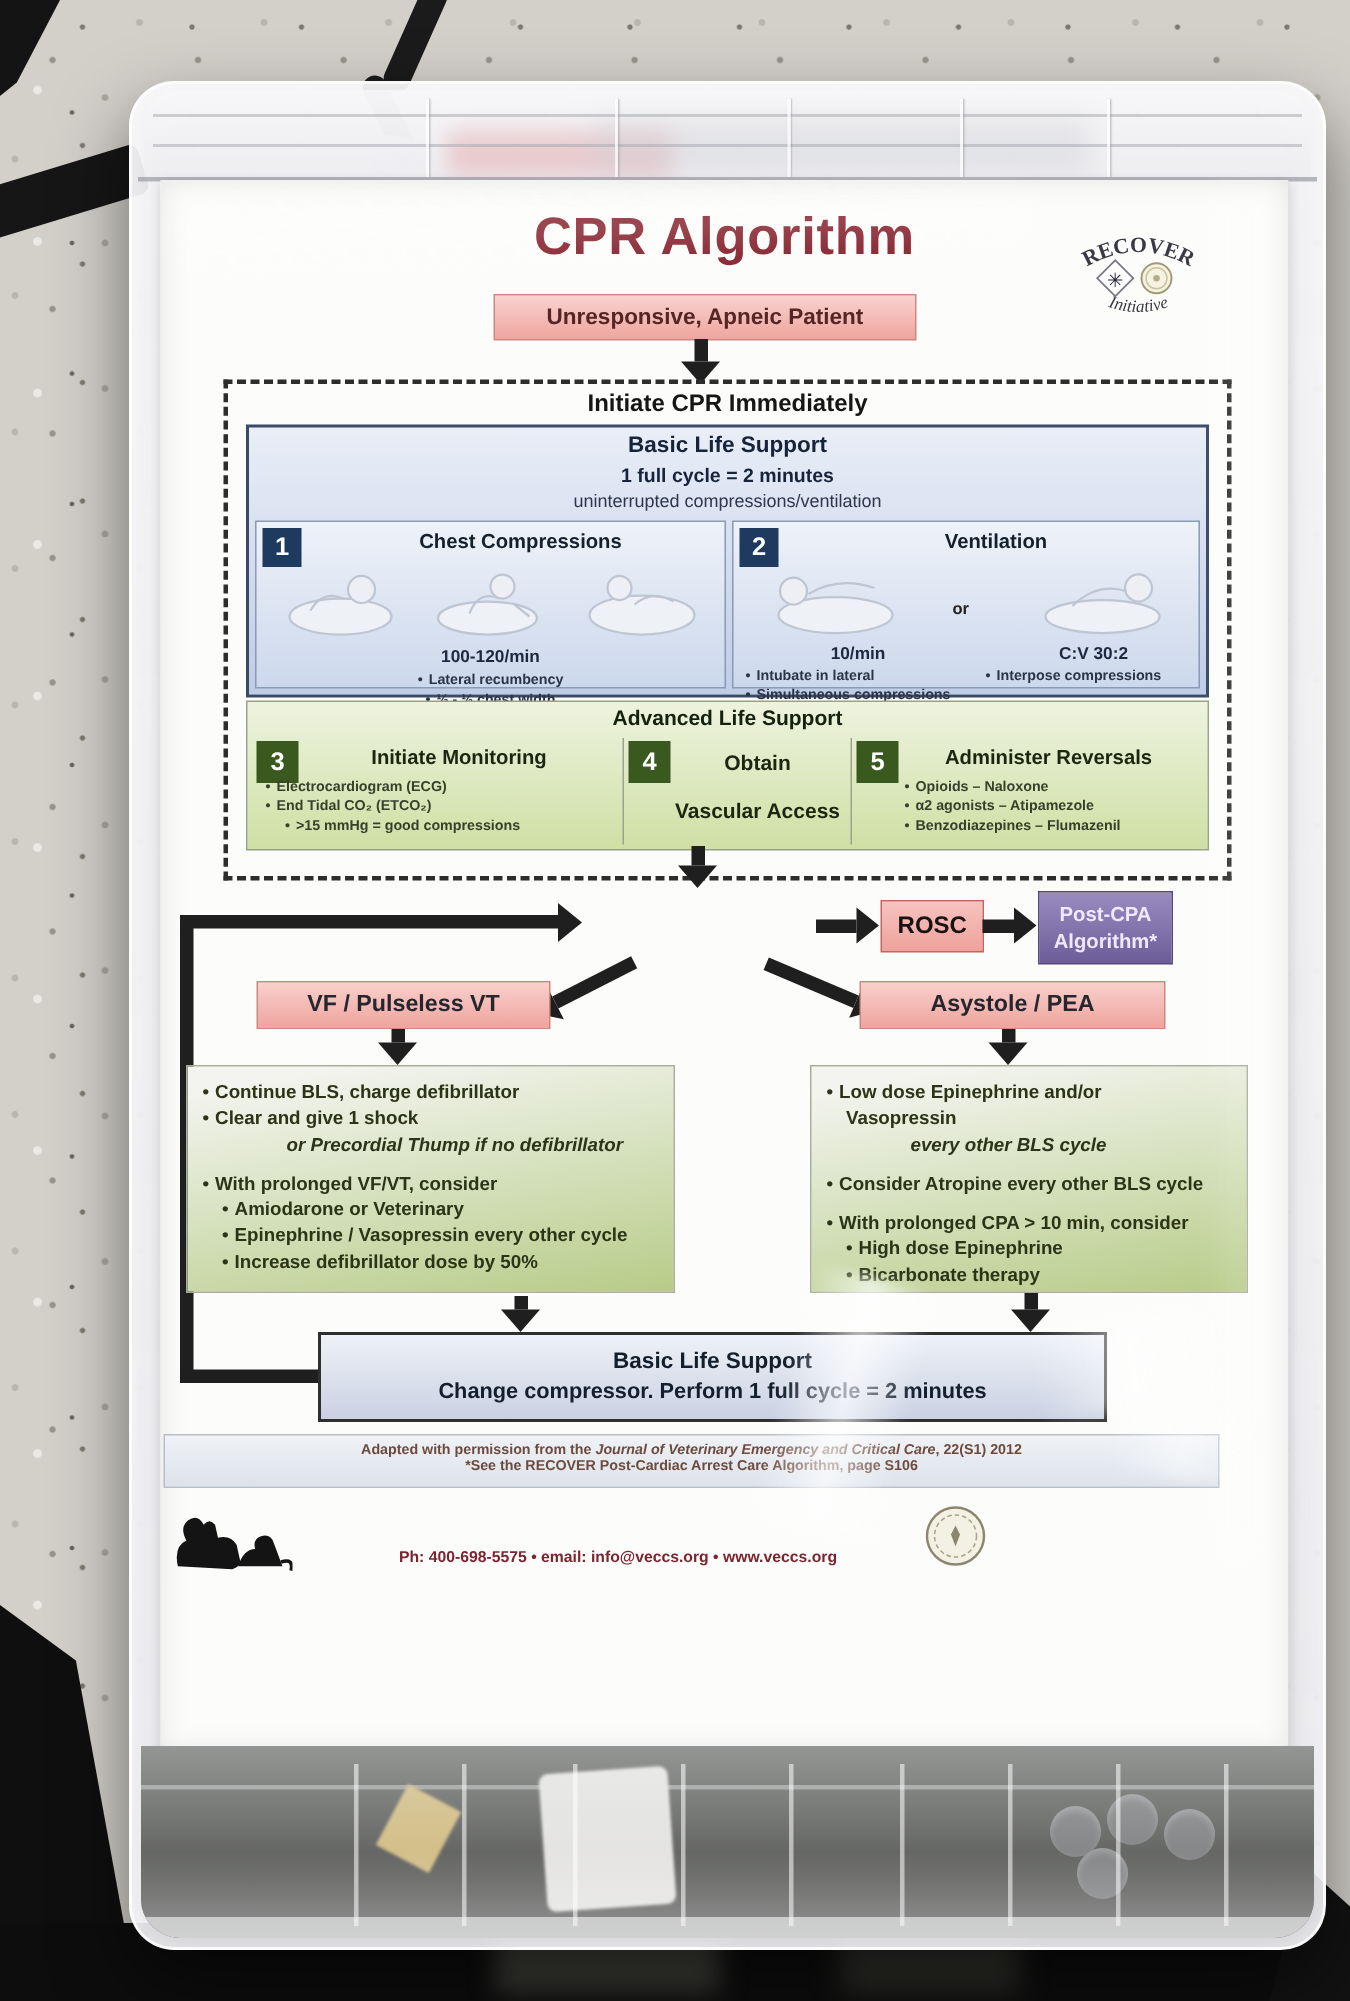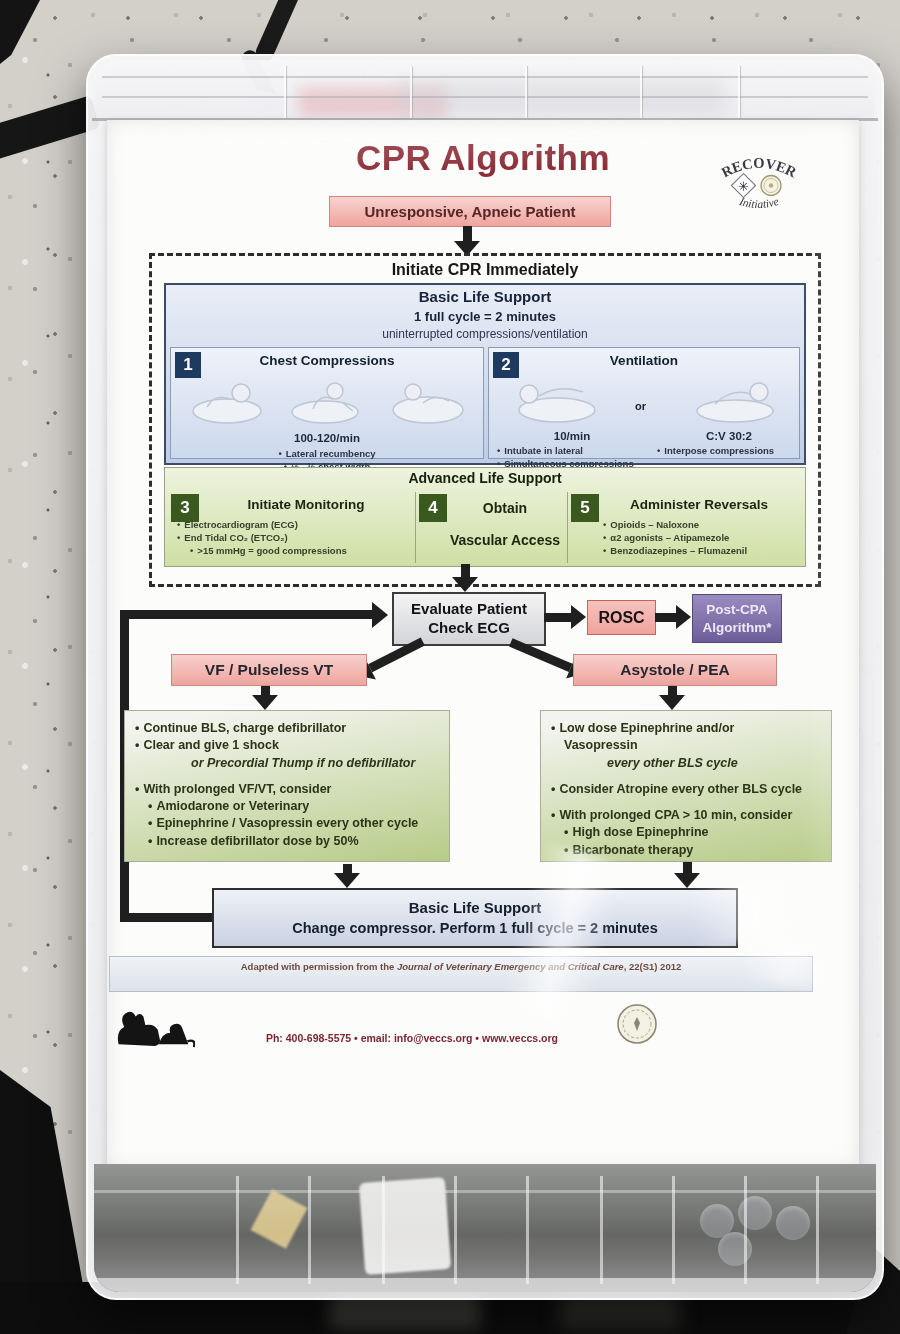--- a/index.html
+++ b/index.html
@@ -67,21 +67,21 @@
     background:linear-gradient(180deg,var(--bls_blue_light,#e9eef7),var(--bls_blue,#bfcce6));}
   .blst{position:absolute;width:100%;text-align:center;font-weight:bold;color:#17233a;}
   .bls1{top:3px;font-size:15px;}
   .bls2{top:24px;font-size:13px;}
   .bls3{top:42px;font-size:12px;font-weight:normal;color:#2c374d;}
   .panel{position:absolute;top:62px;bottom:4px;border:1px solid #8b9ab5;
     background:linear-gradient(180deg,#eef2f9,#ccd8ec);}
   .pL{left:4px;width:312px;} .pR{left:322px;right:4px;}
   .badge{position:absolute;left:4px;top:4px;width:26px;height:26px;background:var(--navy_badge,#1e3a5e);
     color:#fff;font-size:17px;font-weight:bold;display:flex;align-items:center;justify-content:center;}
-  .ptit{position:absolute;left:0;top:5px;width:100%;text-align:center;font-size:13.5px;font-weight:bold;color:#14202e;}
+  .ptit{position:absolute;left:0;top:5px;width:100%;text-align:center;font-size:13.5px;font-weight:bold;color:#14202e;padding-left:20px;}
   .illrow{position:absolute;left:6px;right:6px;top:26px;height:56px;display:flex;justify-content:space-around;align-items:center;}
   .pcap{position:absolute;width:100%;text-align:center;top:84px;font-size:11.5px;font-weight:bold;color:#1d2840;}
   .pbul{position:absolute;left:0;right:0;top:99px;font-size:9.5px;font-weight:bold;color:#2b3346;}
   .pbul .bl{justify-content:center;}
   .vcol{position:absolute;top:82px;font-size:9.5px;font-weight:bold;color:#2b3346;}
   .orlbl{position:absolute;left:146px;top:52px;font-size:11px;font-weight:bold;color:#222;}
   .vcap{font-size:11.5px;font-weight:bold;color:#1d2840;text-align:center;margin-bottom:2px;}
   .alsbox{position:absolute;left:12px;top:211px;right:12px;height:98px;border:1px solid #98a186;
     background:linear-gradient(180deg,var(--als_green_light,#eef3df),var(--als_green,#cfdfa4));}
   .alst{position:absolute;top:2px;width:100%;text-align:center;font-size:14px;font-weight:bold;color:#15200e;}
@@ -351,24 +351,20 @@
       <div class="arr-v" style="left:345px;top:444px;height:28px">
           <div class="shaft"></div>
           <div class="head"></div>
         </div>
 
       <div class="loopseg" style="left:13px;top:490px;width:9px;height:312px"></div>
       <div class="loopseg" style="left:13px;top:490px;width:252px;height:9px"></div>
       <div class="loophead" style="left:265px;top:481.5px"></div>
       <div class="loopseg" style="left:13px;top:793px;width:92px;height:9px"></div>
 
-      <div class="evalbox">
-        <div>Evaluate Patient</div>
-        <div>Check ECG</div>
-      </div>
       <div class="arr-h" style="left:437px;top:485px;width:42px">
           <div class="shaft"></div>
           <div class="head"></div>
         </div>
       <div class="roscbox">ROSC</div>
       <div class="arr-h" style="left:548px;top:485px;width:36px">
           <div class="shaft"></div>
           <div class="head"></div>
         </div>
       <div class="postbox">
@@ -464,20 +460,21 @@
           <div class="head"></div>
         </div>
 
       <div class="botbox">
         <div class="l1">Basic Life Support</div>
         <div class="l2">Change compressor.  Perform 1 full cycle = 2 minutes</div>
       </div>
 
       <div class="attr">
         <div><span>Adapted with permission from the </span><span class="jrnl">Journal of Veterinary Emergency and Critical Care</span><span>, 22(S1) 2012</span></div>
+        <div>*See the RECOVER Post-Cardiac Arrest Care Algorithm, page S106</div>
       </div>
 
       <div class="vlogo">
         <svg width="86" height="50" viewBox="0 0 90 52">
           <path d="M10 44 Q7 30 16 26 Q11 17 17 12 Q24 7 28 15 Q32 10 36 15 L38 24 Q47 22 51 29 L53 38 Q55 44 48 46 Z" fill="#141414"></path>
           <path d="M52 44 Q56 32 64 32 Q62 25 68 23 Q75 21 77 28 L83 44 Z" fill="#141414"></path>
           <path d="M82 41 q9 -3 7 6" stroke="#141414" stroke-width="2.5" fill="none"></path>
         </svg>
       </div>
       <div class="society-contact">Ph: 400-698-5575    •    email: info@veccs.org    •    www.veccs.org</div>

